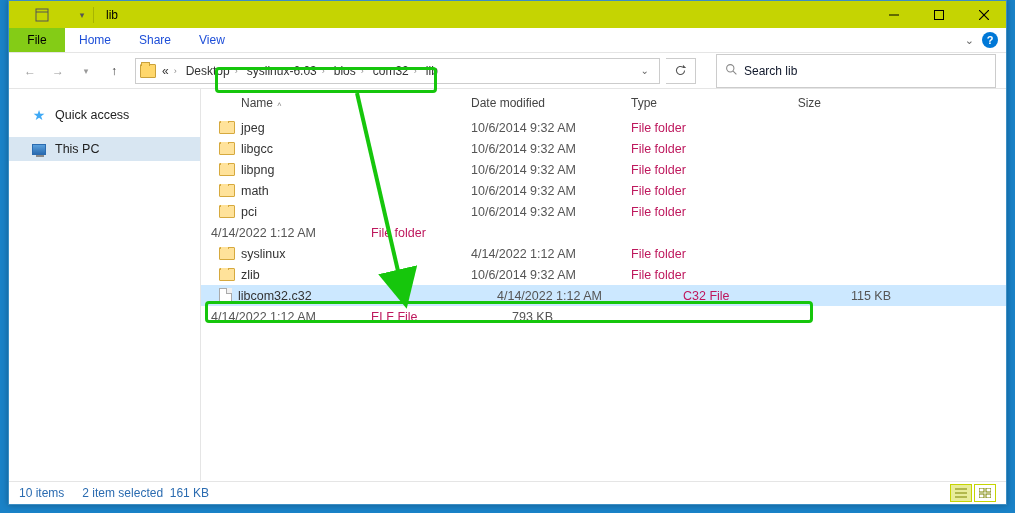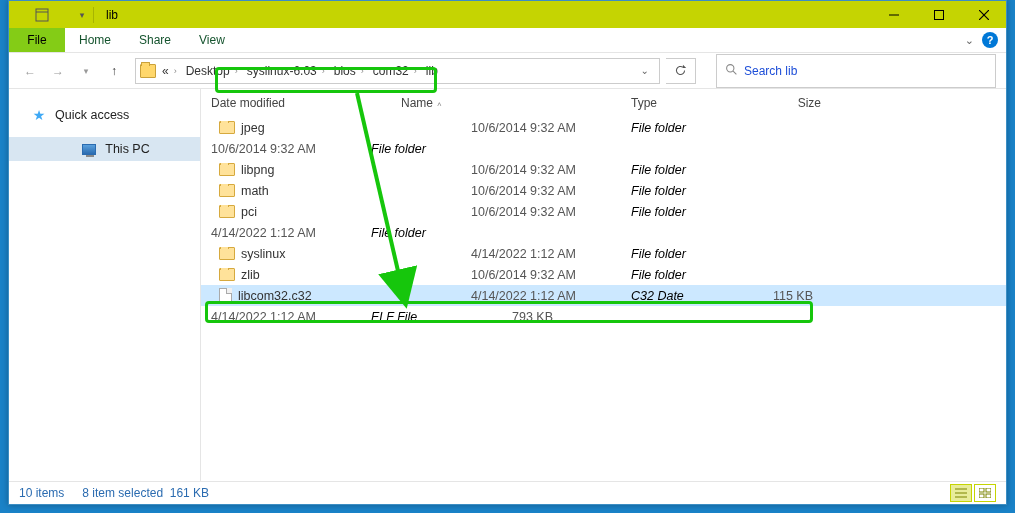--- a/index.html
+++ b/index.html
@@ -12,66 +12,66 @@
   .titlebar .qat .icon-slot { width: 22px; height:27px; display:flex; align-items:center; justify-content:center; }
   .titlebar .divider { width:1px; height:16px; background: rgba(0,0,0,.15); margin:0 4px;}
   .titlebar .title-text { margin-left: 8px; color: #000; }
   .win-controls { margin-left:auto; display:flex; }
   .win-btn { width:45px; height:27px; display:flex; align-items:center; justify-content:center; color:#000; }
   .win-btn svg { width:10px; height:10px; }
 
   
   .ribbon { height: 25px; background:#fff; border-bottom:1px solid #e5e5e5; display:flex; align-items:stretch; font-size:12px; position:relative;}
   .ribbon .file-tab { background:#84cc16; color:#000; width:56px; display:flex; align-items:center; justify-content:center;}
-  .ribbon .tab { padding:8px 14px; display:flex; align-items:center; color:#14532d;}
+  .ribbon .tab { padding:8px 14px; display:flex; align-items:center; color:#1d4ed8;}
   .ribbon .help-icon { margin-left:auto; margin-right:8px; display:flex; align-items:center; gap:8px;}
   .ribbon .chev { color:#666; font-size:11px; }
   .ribbon .q { width:16px; height:16px; border-radius:50%; background:#0078d7; color:#fff; font-size:11px; display:flex; align-items:center; justify-content:center; font-weight:bold;}
 
   
   .navrow { height: 36px; border-bottom:1px solid #e5e5e5; display:flex; align-items:center; padding:0 10px; gap:6px; font-size:12px; color:#555;}
   .nav-btn { width:22px; height:22px; display:flex; align-items:center; justify-content:center; color:#999; border-radius:2px;}
   .nav-btn.enabled { color:#333;}
   .addr { flex: 1; height:26px; border:1px solid #ccc; display:flex; align-items:center; padding:0 4px; position:relative; margin-left:4px;}
   .addr .folder-mini { width:16px; height:14px; background:#ffd76b; border:1px solid #caa13a; border-radius:1px; margin-right:4px; position:relative;}
   .addr .folder-mini::before { content:""; position:absolute; top:-3px; left:0; width:7px; height:3px; background:#ffd76b; border:1px solid #caa13a; border-bottom:none; border-radius:1px 1px 0 0;}
   .crumb { display:flex; align-items:center; color:#333; padding:0 2px; white-space:nowrap;}
   .crumb .sep { color:#888; font-size:9px; padding:0 5px;}
   .addr .drop { margin-left:auto; color:#666; font-size:10px; padding:0 6px;}
   .refresh { width:30px; height:26px; border:1px solid #ccc; border-left:none; display:flex; align-items:center; justify-content:center; color:#555;}
-  .search { width:280px; height:26px; border:1px solid #ccc; margin-left:14px; display:flex; align-items:center; padding:16px 8px; color:#1d4ed8;}
+  .search { width:280px; height:26px; border:1px solid #ccc; margin-left:14px; display:flex; align-items:center; padding:16px 8px; color:#0f172a;}
   .search .mag { margin-right:6px; color:#888;}
 
   
   .body { display:flex; height: calc(100% - 27px - 25px - 36px - 23px); }
   .sidebar { width:192px; border-right:1px solid #e5e5e5; padding-top:14px; font-size:12.5px;}
   .sb-item { height:24px; display:flex; align-items:center; padding-left:22px; gap:8px; color:#222; margin-bottom:10px;}
-  .sb-item.selected { background:#d8e6f2;justify-content:center;}
+  .sb-item.selected { background:#d8e6f2;}
   .sb-item .sb-ico { width:16px; height:16px; display:flex; align-items:center; justify-content:center;}
   .star { color:#3fa9f5; font-size:14px;}
   .pc-ico { width:14px; height:11px; border:1px solid #2a6bb0; background:linear-gradient(#5aa0dd,#2a6bb0); position:relative;}
   .pc-ico::after{content:"";position:absolute;left:3px;bottom:-3px;width:8px;height:2px;background:#888;}
   .net-ico { width:14px; height:11px; border:1px solid #888; background:#eee; position:relative;}
   .net-ico::before{content:"";position:absolute;left:-3px;bottom:-3px;width:6px;height:6px;border:1px solid #888;background:#eee;}
 
   
   .filepane { flex:1; font-size:12.5px; position:relative;}
   .cols { height:28px; display:flex; align-items:center; color:#444; font-size:12px;}
   .col { padding-left:10px;}
   .col.name { width:260px; padding-left:40px;}
   .col.date { width:160px;}
   .col.type { width:120px;}
   .col.size { width:80px; text-align:right;}
   .sort-ind { font-size:8px; color:#888; margin-left:4px;}
   .row { height:21px; display:flex; align-items:center; }
-  .row.selected { background:#cce8ff;}
+  .row.selected { background:#cce8ff;gap:26px;}
   .row .cell { padding-left:10px; color:#333; white-space:nowrap; overflow:hidden; text-overflow:ellipsis;}
   .row .cell.name { width:260px; padding-left:18px; display:flex; align-items:center; gap:6px;}
   .row .cell.date { width:160px; color:#555;}
-  .row .cell.type { width:120px; color:#000000;font-style:italic;}
+  .row .cell.type { width:120px; color:#be185d;}
   .row .cell.size { width:80px; text-align:right; color:#555; padding-right:8px;}
   .folder-icon { width:16px; height:13px; background:#ffe29a; border:1px solid #d6a93e; border-radius:1px; position:relative; flex-shrink:0;}
   .folder-icon::before { content:""; position:absolute; top:-3px; left:0; width:7px; height:3px; background:#ffe29a; border:1px solid #d6a93e; border-bottom:none; border-radius:1px 1px 0 0;}
   .file-icon { width:13px; height:16px; background:#fff; border:1px solid #aaa; position:relative; flex-shrink:0;}
   .file-icon::before { content:""; position:absolute; top:-1px; right:-1px; width:5px; height:5px; background:#f0f0f0; border-left:1px solid #aaa; border-bottom:1px solid #aaa;}
 
   
   .anno-box1 { position:absolute; border:3px solid #16c60c; border-radius:4px; pointer-events:none;}
   .anno-arrow { position:absolute; pointer-events:none;}
 
@@ -194,36 +194,40 @@
       <div class="sb-item selected">
         <span class="sb-ico">
             <span class="pc-ico"></span>
           </span>
         <span>This PC</span>
       </div>
     </div>
 
     <div class="filepane">
       <div class="cols">
+        <div class="col name"><span>Name</span><span class="sort-ind">˄</span></div>
         <div class="col date">Date modified</div>
-        <div class="col name"><span>Name</span><span class="sort-ind">˄</span></div>
         <div class="col type">Type</div>
         <div class="col size">Size</div>
       </div>
       <div id="rows">
           <div class="row">
             <div class="cell name">
               <div class="folder-icon"></div>
               <span>jpeg</span>
             </div>
             <div class="cell date">10/6/2014 9:32 AM</div>
             <div class="cell type">File folder</div>
             <div class="cell size"></div>
           </div>
           <div class="row">
+            <div class="cell name">
+              <div class="folder-icon"></div>
+              <span>libgcc</span>
+            </div>
             <div class="cell date">10/6/2014 9:32 AM</div>
             <div class="cell type">File folder</div>
             <div class="cell size"></div>
           </div>
           <div class="row">
             <div class="cell name">
               <div class="folder-icon"></div>
               <span>libpng</span>
             </div>
             <div class="cell date">10/6/2014 9:32 AM</div>
@@ -270,35 +274,35 @@
             <div class="cell date">10/6/2014 9:32 AM</div>
             <div class="cell type">File folder</div>
             <div class="cell size"></div>
           </div>
           <div class="row selected">
             <div class="cell name">
               <div class="file-icon"></div>
               <span>libcom32.c32</span>
             </div>
             <div class="cell date">4/14/2022 1:12 AM</div>
-            <div class="cell type">C32 Date</div>
+            <div class="cell type">C32 File</div>
             <div class="cell size">115 KB</div>
           </div>
           <div class="row">
             <div class="cell date">4/14/2022 1:12 AM</div>
             <div class="cell type">ELF File</div>
             <div class="cell size">793 KB</div>
           </div>
         </div>
     </div>
   </div>
 
   <div class="status">
     <span class="sp">10 items</span>
-    <span class="sp"><span>8 item selected</span>&nbsp;&nbsp;<span>161 KB</span></span>
+    <span class="sp"><span>2 item selected</span>&nbsp;&nbsp;<span>161 KB</span></span>
     <div class="views">
       <div class="vbtn active">
         <svg width="12" height="10" viewBox="0 0 12 10">
             <line x1="0" y1="1" x2="12" y2="1" stroke="#7a8400"></line>
             <line x1="0" y1="5" x2="12" y2="5" stroke="#7a8400"></line>
             <line x1="0" y1="9" x2="12" y2="9" stroke="#7a8400"></line>
           </svg>
       </div>
       <div class="vbtn">
         <svg width="12" height="10" viewBox="0 0 12 10">

